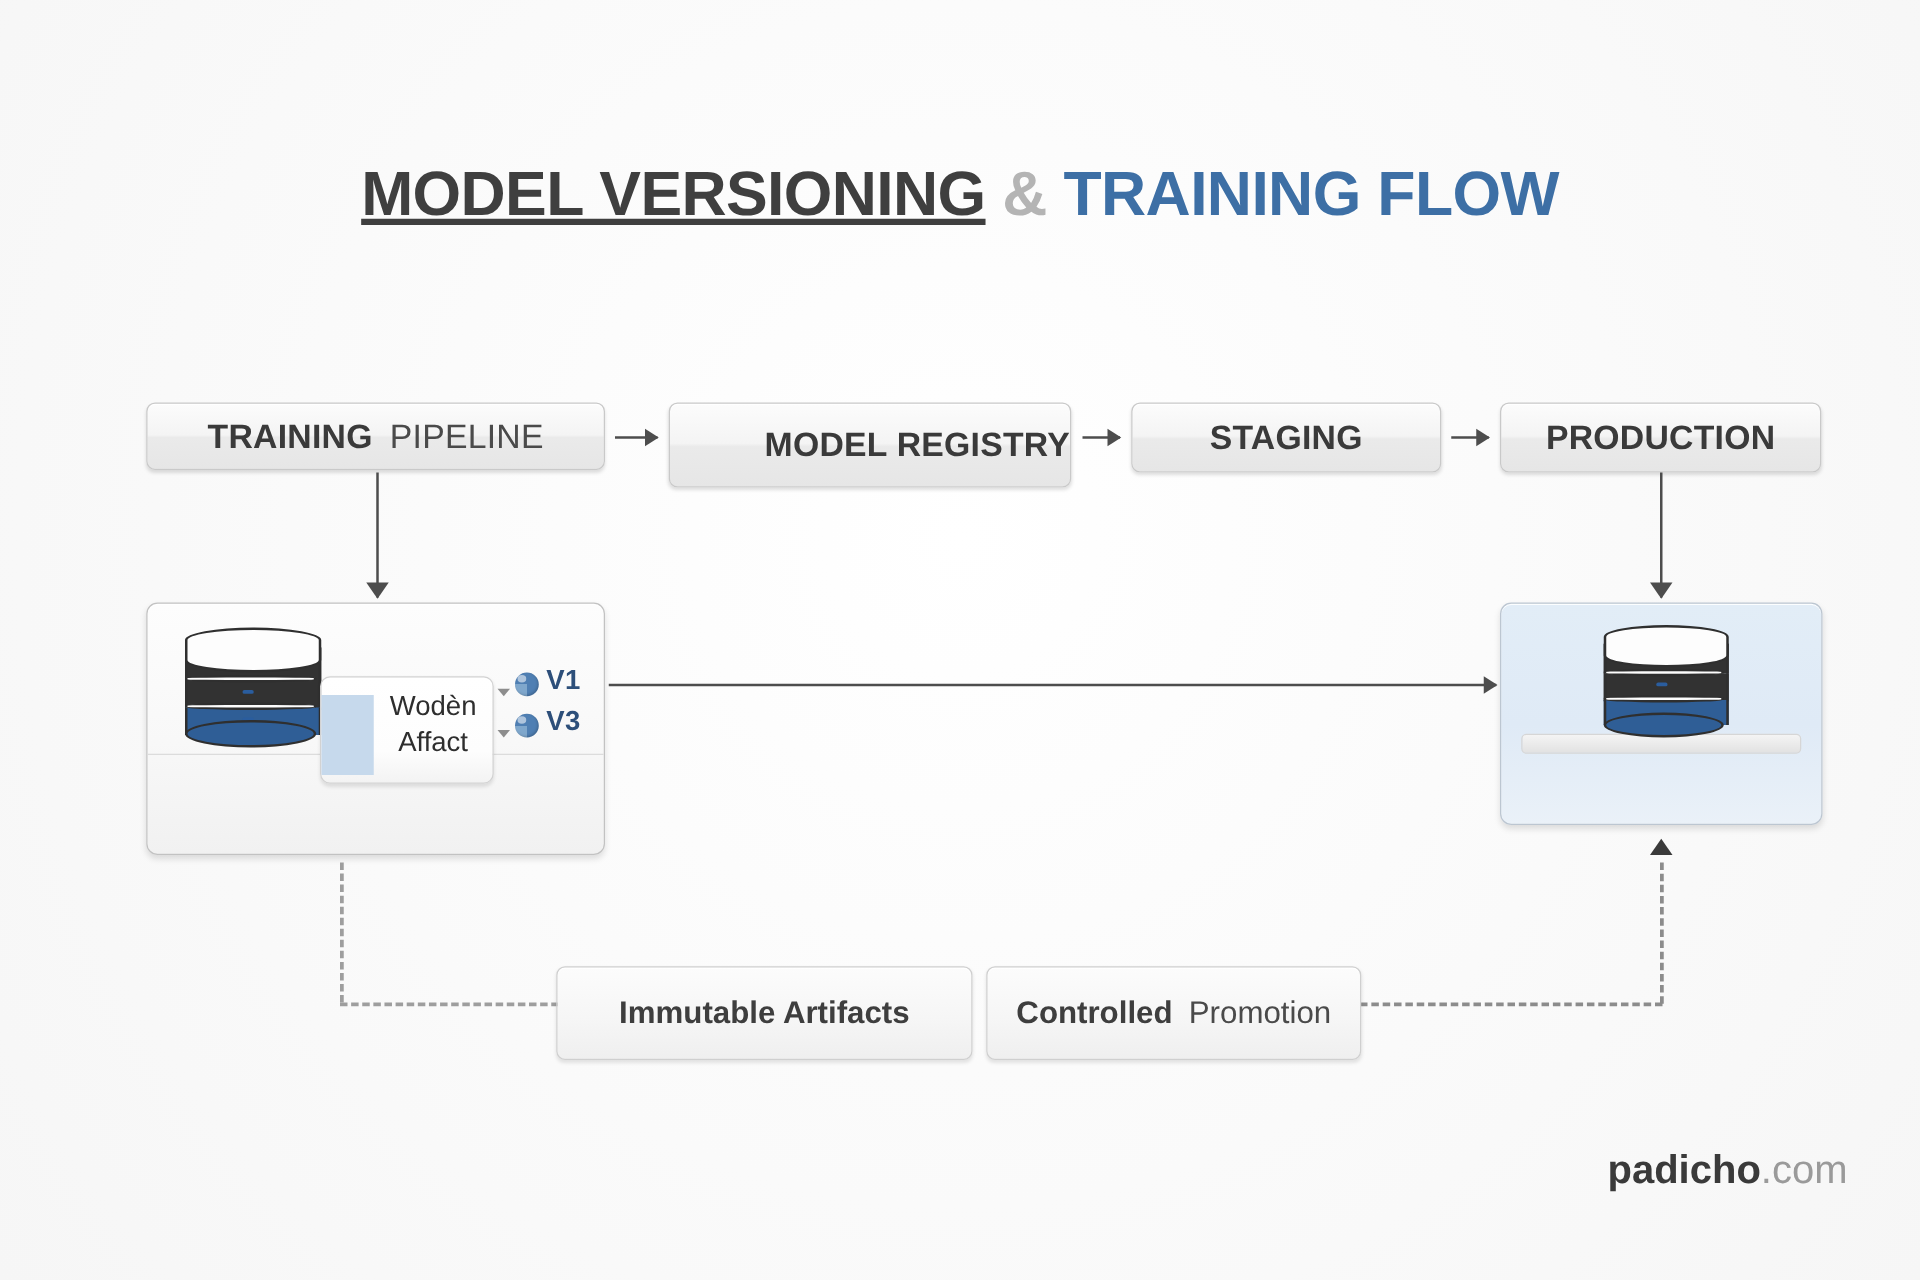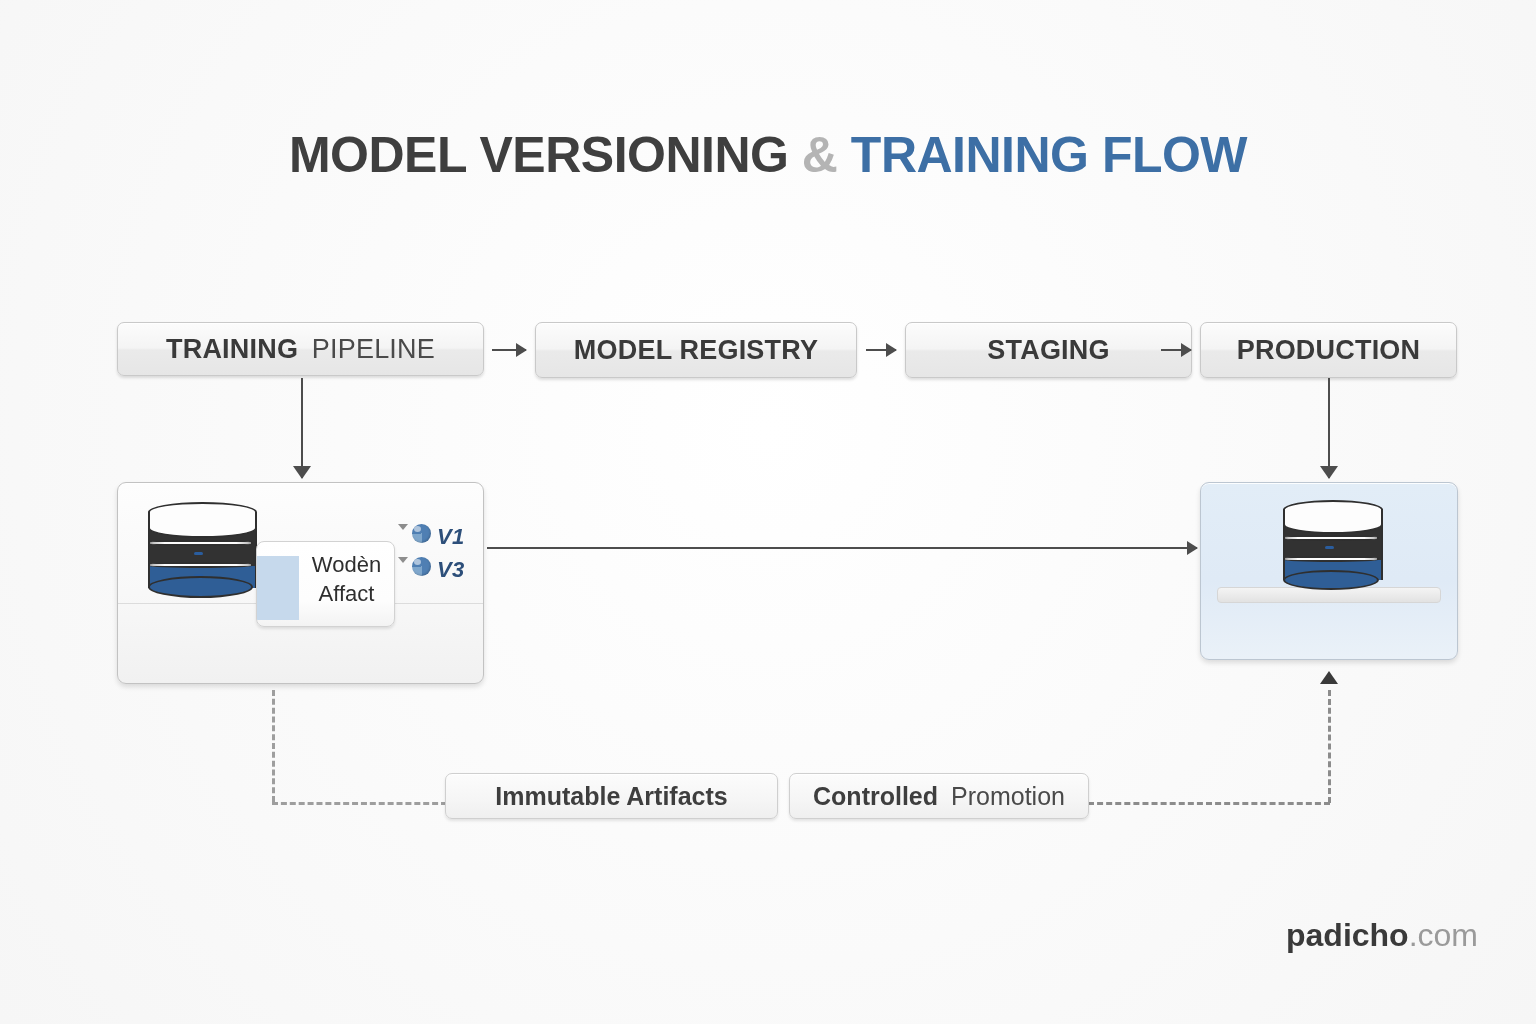--- a/index.html
+++ b/index.html
@@ -18,21 +18,21 @@
 
   
   .title{
     position:absolute;left:0;right:0;top:126px;
     text-align:center;
     font-size:50px;
     font-weight:bold;
     letter-spacing:-0.5px;
     white-space:nowrap;
   }
-  .title .t-dark{color:#3f3f3f;}
+  .title .t-dark{color:#3f3f3f;text-decoration:underline;}
   .title .t-amp{color:#b4b4b4;font-weight:bold;}
   .title .t-blue{color:#3d6fa5;}
 
   
   .gbox{
     position:absolute;
     box-sizing:border-box;
     border:1px solid #c9c9c9;
     border-radius:7px;
     background:linear-gradient(180deg,#fcfcfc 0%,#f4f4f4 48%,#eaeaea 52%,#e6e6e6 100%);
@@ -111,21 +111,21 @@
     background:linear-gradient(180deg,#ffffff 0%,#fdfdfd 70%,#f3f3f3 100%);
     box-shadow:0 2px 3px rgba(0,0,0,.10);
     overflow:hidden;
   }
   #chip .swatch{position:absolute;left:0;top:14px;width:42px;height:64px;background:#c6d9ec;}
   #chip .ctext{position:absolute;left:46px;right:4px;top:8px;text-align:center;
     font-size:22px;color:#2e2e2e;line-height:1.32;}
 
   
   #versions{position:absolute;left:398px;top:524px;width:82px;}
-  .vrow{display:flex;align-items:flex-start;height:33px;font-style:italic;}
+  .vrow{display:flex;align-items:flex-end;height:33px;}
   .vcaret{width:0;height:0;border-left:5px solid transparent;border-right:5px solid transparent;
     border-top:6px solid #8d8d8d;margin-right:4px;}
   .vpie{width:19px;height:19px;border-radius:50%;
     background:
       conic-gradient(from 180deg, #7fa7cc 0deg 90deg, #4f7fb3 90deg 360deg);
     box-shadow:inset -1px -1px 2px rgba(0,0,0,.18);
     margin-right:6px;position:relative;}
   .vpie::after{content:"";position:absolute;left:2px;top:2px;width:7px;height:6px;
     background:rgba(255,255,255,.55);border-radius:50%;}
   .vtxt{font-size:22px;font-weight:bold;color:#2d4f7a;letter-spacing:.3px;}
@@ -147,21 +147,21 @@
   #prev-card .strip{
     position:absolute;left:0;right:0;bottom:0;height:58px;
     background:linear-gradient(180deg,#fbfbfb 0%,#f3f3f3 100%);
     border-top:1px solid #dfe4ea;
     display:flex;align-items:center;justify-content:center;
   }
   #prev-card .strip span{font-size:22px;color:#4a4a4a;letter-spacing:.5px;}
 
   
   .notebox{
-    position:absolute;box-sizing:border-box;height:46px;
+    position:absolute;box-sizing:border-box;height:75px;
     border:1px solid #cfcfcf;border-radius:7px;
     background:linear-gradient(180deg,#fcfcfc 0%,#f6f6f6 55%,#efefef 100%);
     box-shadow:0 2px 3px rgba(0,0,0,.10), inset 0 1px 0 #fff;
     display:flex;align-items:center;justify-content:center;
   }
   .notebox .lbl{font-size:25px;color:#3e3e3e;white-space:nowrap;}
 
   
   #watermark{
     position:absolute;right:58px;bottom:70px;
@@ -183,30 +183,30 @@
 
   <div class="gbox" id="step-0" style="left:117px;top:322px;width:367px;height:54px;align-items:center;">
     <div class="lbl">
       <span class="b">TRAINING</span>
       <span class="n" style="margin-left: 6px;">PIPELINE</span>
     </div>
   </div>
 
   <div class="harrow" style="left:492px;top:349px;width:34px;"></div>
 
-  <div class="gbox" id="step-1" style="left:535px;top:322px;width:322px;height:56px;">
+  <div class="gbox" id="step-1" style="left:535px;top:322px;width:322px;height:68px;justify-content:flex-end;">
     <div class="lbl">
       <span class="b">MODEL REGISTRY</span>
       
     </div>
   </div>
 
   <div class="harrow" style="left:866px;top:349px;width:30px;"></div>
 
-  <div class="gbox" id="step-2" style="left:905px;top:322px;width:287px;height:56px;">
+  <div class="gbox" id="step-2" style="left:905px;top:322px;width:248px;height:56px;">
     <div class="lbl">
       <span class="b">STAGING</span>
       
     </div>
   </div>
 
   <div class="harrow" style="left:1161px;top:349px;width:30px;"></div>
 
   <div class="gbox" id="step-3" style="left:1200px;top:322px;width:257px;height:56px;">
     <div class="lbl">

